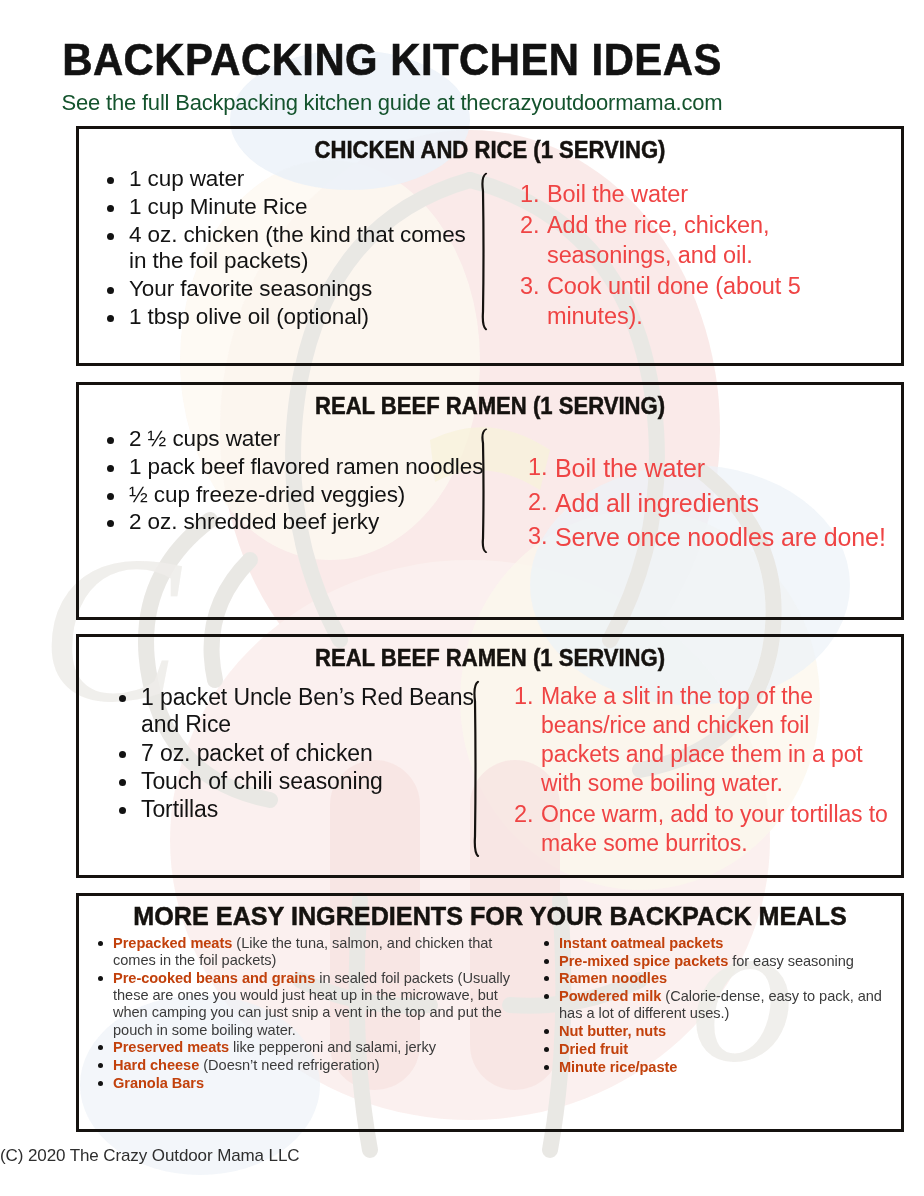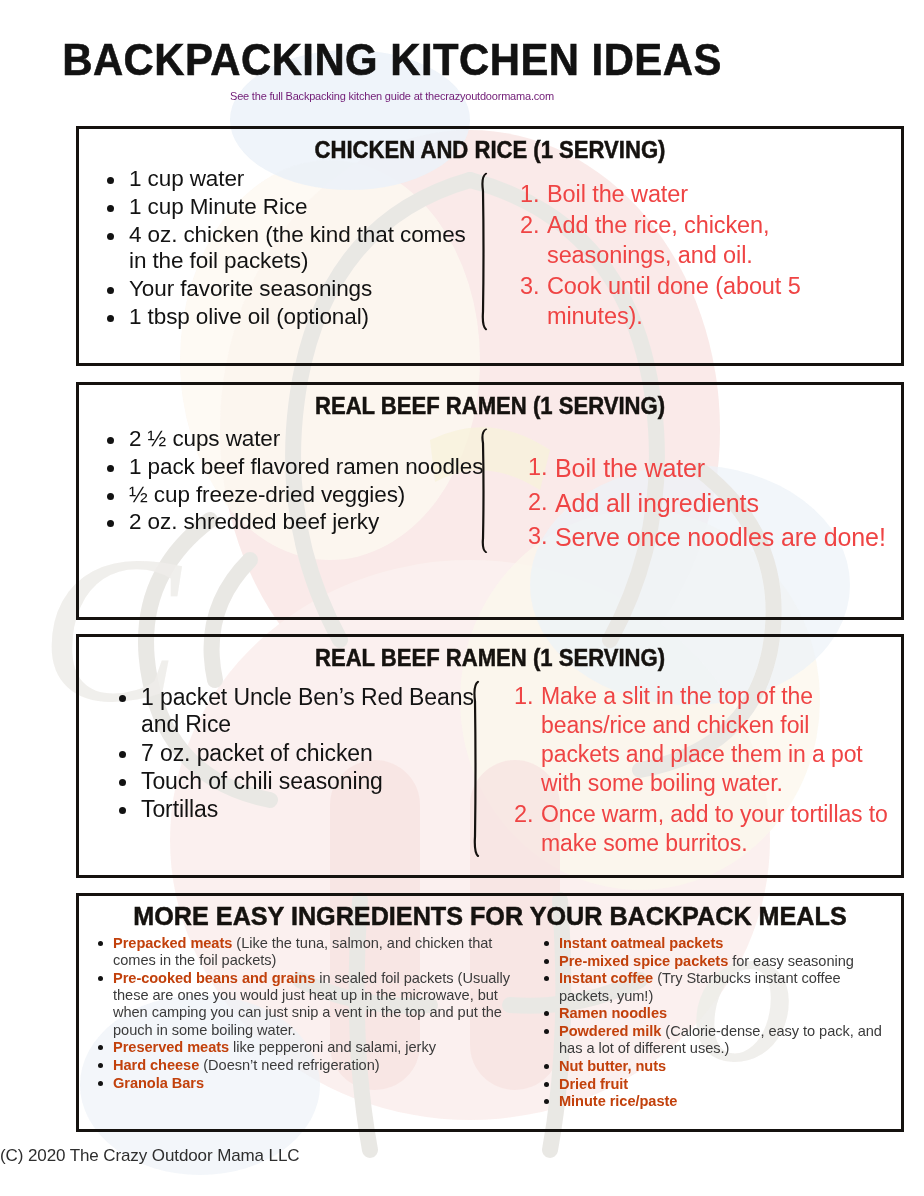--- a/index.html
+++ b/index.html
@@ -45,22 +45,22 @@
     letter-spacing: 0.5px;
     color: #121212;
     transform: scaleX(0.93);
     -webkit-text-stroke: 0.6px #121212;
   }
   .doc-subtitle {
     position: absolute;
     left: 0; right: 0;
     top: 90px;
     text-align: center;
-    font-size: 11px;
-    color: #701a75;
+    font-size: 22px;
+    color: #14532d;
     letter-spacing: -0.2px;
   }
 
   .card {
     position: absolute;
     left: 76px;
     width: 828px;
     border: 3.5px solid #15120f;
     box-sizing: border-box;
     background: transparent;
@@ -339,21 +339,20 @@
             <li><span class="b">Pre-cooked beans and grains</span><span class="n"> in sealed foil packets (Usually these are ones you would just heat up in the microwave, but when camping you can just snip a vent in the top and put the pouch in some boiling water.</span></li>
             <li><span class="b">Preserved meats</span><span class="n"> like pepperoni and salami, jerky</span></li>
             <li><span class="b">Hard cheese</span><span class="n"> (Doesn’t need refrigeration)</span></li>
             <li><span class="b">Granola Bars</span><span class="n"></span></li>
           </ul>
         </div>
         <div class="mcol mcol-right">
           <ul class="mini">
             <li><span class="b">Instant oatmeal packets</span><span class="n"></span></li>
             <li><span class="b">Pre-mixed spice packets</span><span class="n"> for easy seasoning</span></li>
-            <li><span class="b">Instant coffee</span><span class="n"> (Try Starbucks instant coffee packets, yum!)</span></li>
             <li><span class="b">Ramen noodles</span><span class="n"></span></li>
             <li><span class="b">Powdered milk</span><span class="n"> (Calorie-dense, easy to pack, and has a lot of different uses.)</span></li>
             <li><span class="b">Nut butter, nuts</span><span class="n"></span></li>
             <li><span class="b">Dried fruit</span><span class="n"></span></li>
             <li><span class="b">Minute rice/paste</span><span class="n"></span></li>
           </ul>
         </div>
       </div>
     </section>
 

